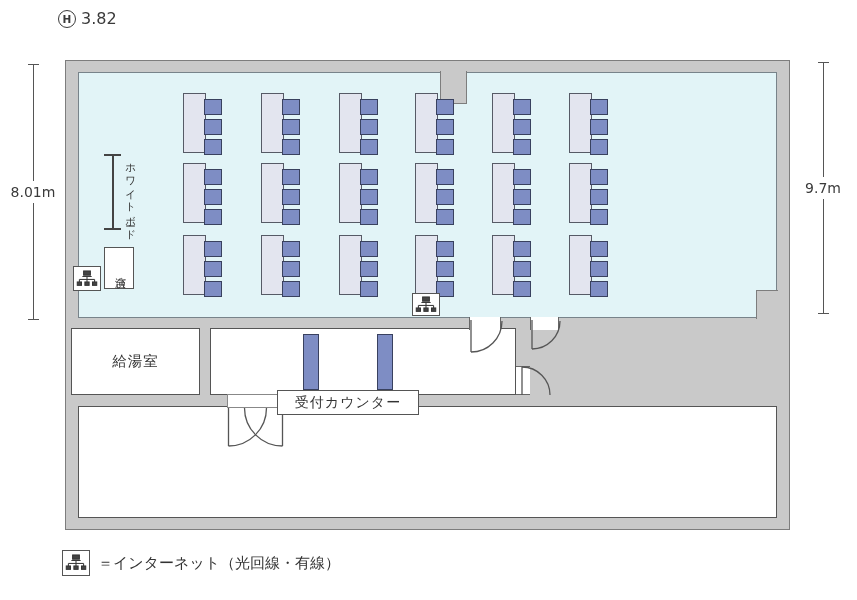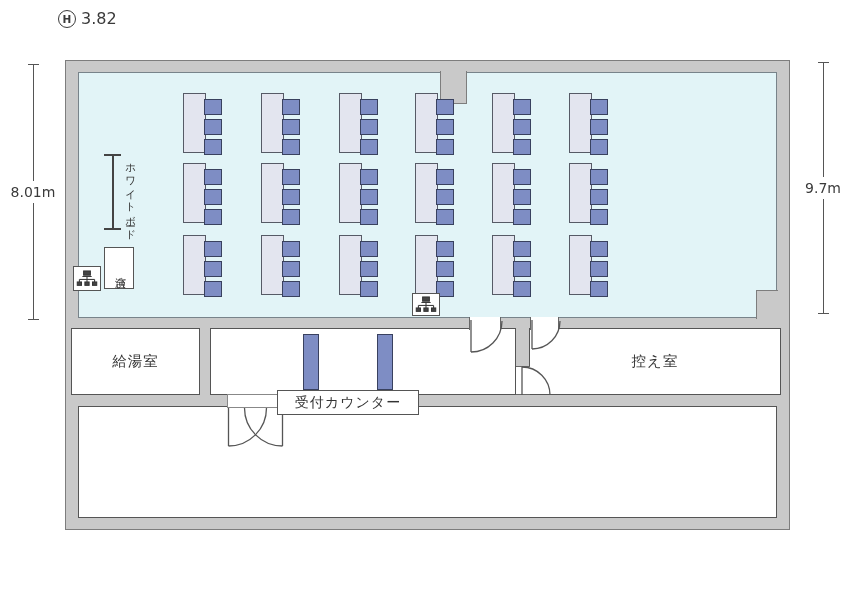--- a/index.html
+++ b/index.html
@@ -104,23 +104,20 @@
   <div class="abs" id="building"></div>
 
   <div class="abs" id="seminar-room"></div>
   <div class="abs" id="pillar"></div>
   <div class="abs" id="notch"></div>
 
   <div class="abs room-white" id="kitchenette">
     <span class="room-label">給湯室</span>
   </div>
   <div class="abs room-white" id="reception"></div>
-  <div class="abs room-white" id="anteroom">
-    <span class="room-label">控え室</span>
-  </div>
   <div class="abs room-white" id="hall"></div>
 
   <div class="abs opening" id="opening-a"></div>
   <div class="abs opening" id="opening-b"></div>
   <div class="abs opening" id="opening-c"></div>
   <div class="abs opening" id="opening-d"></div>
 
   <svg class="abs door-svg" style="left:470px;top:320px;" width="34" height="36">
     <line x1="1" y1="0" x2="1" y2="32"></line>
       <path d="M1,32 A31,31 0 0 0 32,1"></path>
@@ -254,14 +251,33 @@
         <rect x="10.5" y="14" width="5" height="4" fill="#444"></rect>
         <rect x="19.5" y="14" width="5" height="4" fill="#444"></rect>
       </g>
     </svg>
   </div>
 
   <div class="abs counter-bar" style="left:303px;"></div>
   <div class="abs counter-bar" style="left:377px;"></div>
   <div class="abs" id="counter-label">受付カウンター</div>
 
+  <div class="abs" id="legend">
+    <div class="net-box">
+      <svg width="22" height="18" viewBox="0 0 26 21">
+        <g stroke="#333" stroke-width="1.2" fill="none">
+          <rect x="9" y="1" width="8" height="5" fill="#444"></rect>
+            <line x1="7.5" y1="7.5" x2="18.5" y2="7.5"></line>
+          <line x1="13" y1="8" x2="13" y2="11"></line>
+            <line x1="4" y1="11" x2="22" y2="11"></line>
+          <line x1="4" y1="11" x2="4" y2="14"></line>
+            <line x1="13" y1="11" x2="13" y2="14"></line>
+            <line x1="22" y1="11" x2="22" y2="14"></line>
+          <rect x="1.5" y="14" width="5" height="4" fill="#444"></rect>
+          <rect x="10.5" y="14" width="5" height="4" fill="#444"></rect>
+          <rect x="19.5" y="14" width="5" height="4" fill="#444"></rect>
+        </g>
+      </svg>
+    </div>
+    <span id="legend-text">＝インターネット（光回線・有線）</span>
+  </div>
 
 </div>
 
 </body></html>

